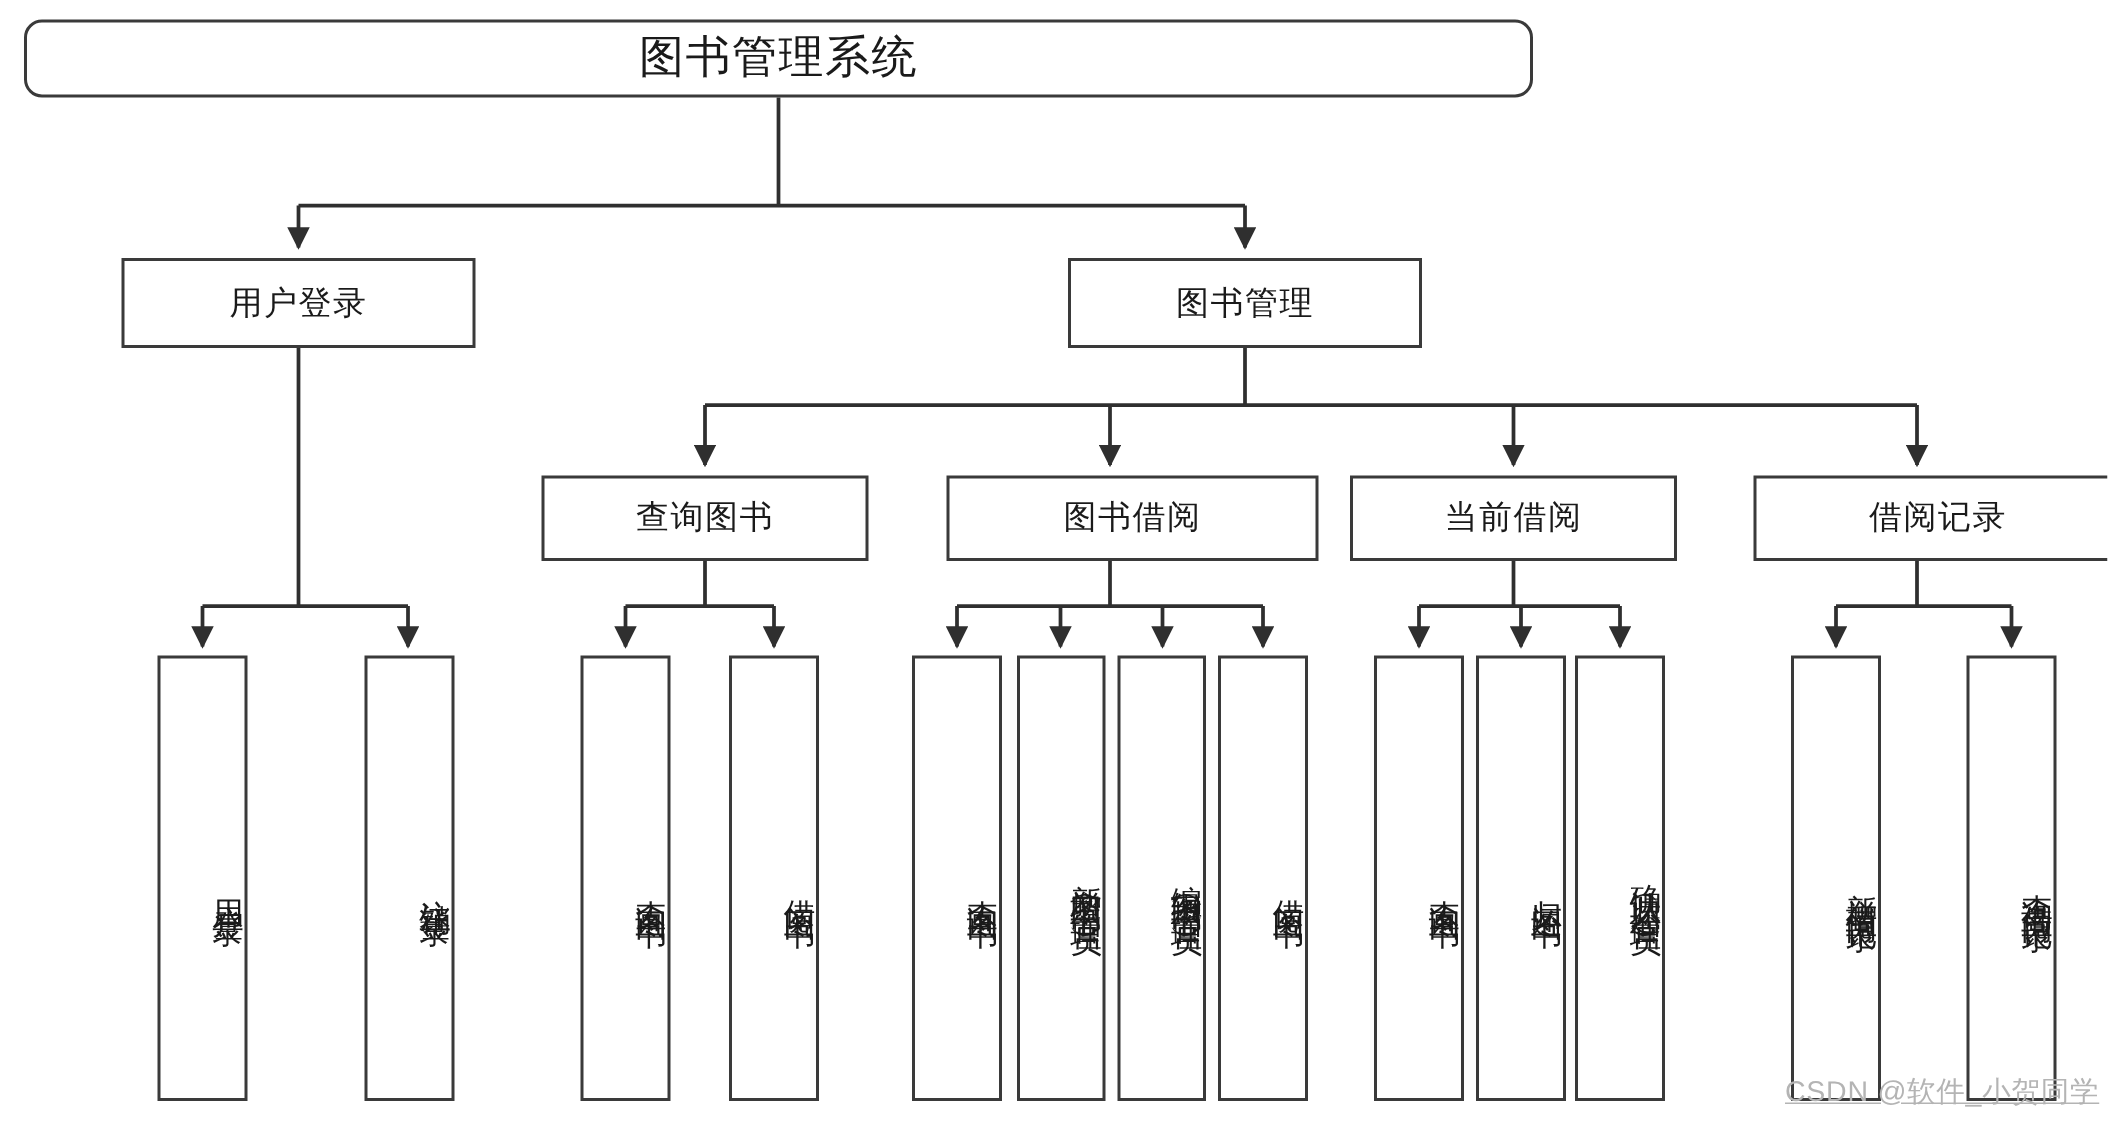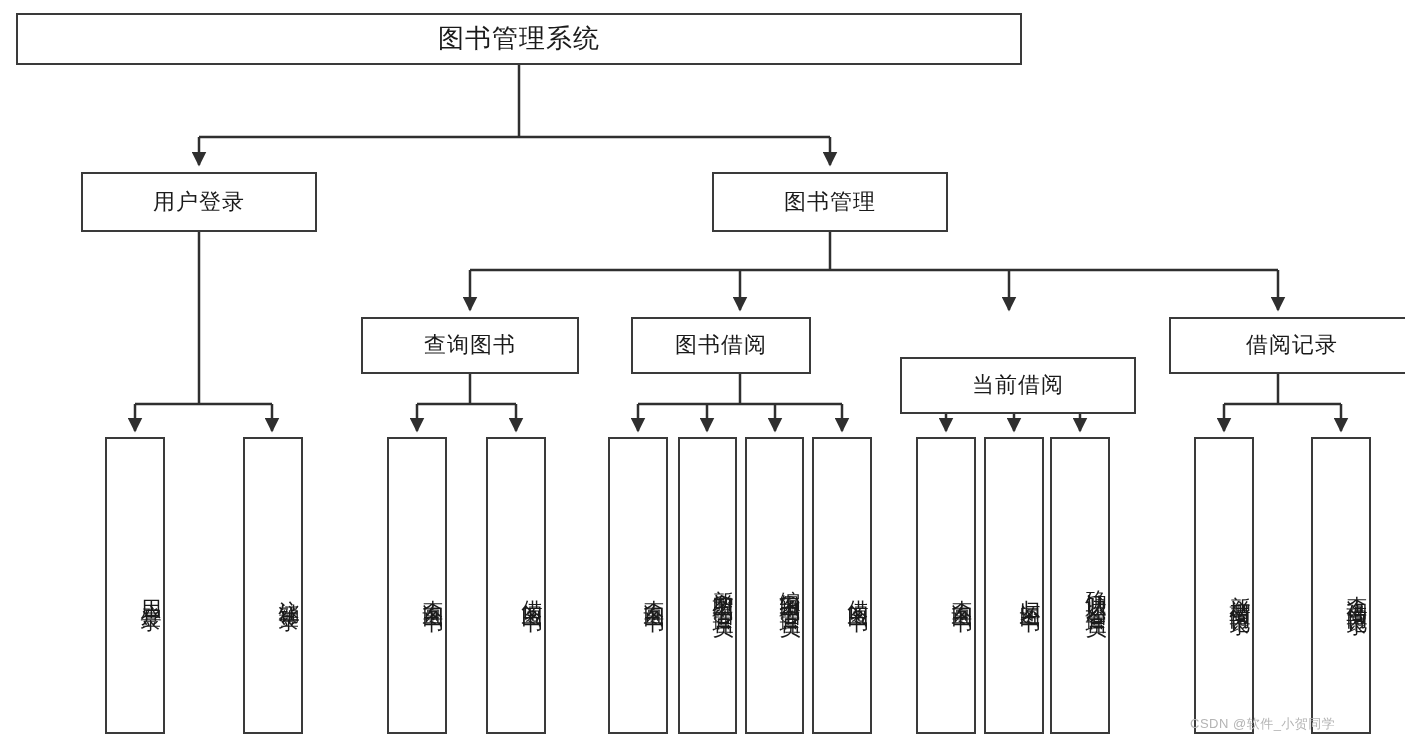--- a/index.html
+++ b/index.html
@@ -44,28 +44,30 @@
     writing-mode: vertical-rl;
     text-orientation: upright;
     font-size: 21px;
     letter-spacing: 4px;
     line-height: 1.15;
     padding-top: 10px;
     align-items: flex-start;
     justify-content: center;
   }
   .node.root {
-    font-size: 26px;
+    font-size: 30px;
+    border-radius: 12px;
   }
   .watermark {
     position: absolute;
     color: #b4b4b4;
-    font-size: 13px;
+    font-size: 19px;
     white-space: nowrap;
     letter-spacing: 0.5px;
+    text-decoration: underline;
   }
 </style>
 </head>
 <body>
 
 <div id="canvas">
 
   <svg id="edges" viewBox="0 0 1405 747" xmlns="http://www.w3.org/2000/svg">
     <defs>
       <marker id="arrow" viewBox="0 0 10 10" refX="9" refY="5" markerWidth="6" markerHeight="6" orient="auto-start-reverse">
@@ -115,22 +117,22 @@
       <path d="M 1341 404 L 1341 431" marker-end="url(#arrow)"></path>
     </g>
   </svg>
 
   <div class="node horiz root" style="left: 16px; top: 13px; width: 1006px; height: 52px;">图书管理系统</div>
 
   <div class="node horiz" style="left: 81px; top: 172px; width: 236px; height: 60px;">用户登录</div>
   <div class="node horiz" style="left: 712px; top: 172px; width: 236px; height: 60px; text-align: center;">图书管理</div>
 
   <div class="node horiz" style="left: 361px; top: 317px; width: 218px; height: 57px;">查询图书</div>
-  <div class="node horiz" style="left: 631px; top: 317px; width: 180px; height: 57px;">图书借阅</div>
-  <div class="node horiz" style="left: 900px; top: 317px; width: 236px; height: 57px; margin-top: 40px;">当前借阅</div>
+  <div class="node horiz" style="left: 631px; top: 317px; width: 248px; height: 57px;">图书借阅</div>
+  <div class="node horiz" style="left: 900px; top: 317px; width: 218px; height: 57px;">当前借阅</div>
   <div class="node horiz" style="left: 1169px; top: 317px; width: 246px; height: 57px;">借阅记录</div>
 
   <div class="node vert" style="left: 105px; top: 437px; width: 60px; height: 297px;">用户登录</div>
   <div class="node vert" style="left: 243px; top: 437px; width: 60px; height: 297px;">注销登录</div>
   <div class="node vert" style="left: 387px; top: 437px; width: 60px; height: 297px;">查询图书</div>
   <div class="node vert" style="left: 486px; top: 437px; width: 60px; height: 297px;">借阅图书</div>
   <div class="node vert" style="left: 608px; top: 437px; width: 60px; height: 297px;">查询图书</div>
   <div class="node vert" style="left: 678px; top: 437px; width: 59px; height: 297px;">新增图书（管理员）</div>
   <div class="node vert" style="left: 745px; top: 437px; width: 59px; height: 297px;">编辑图书（管理员）</div>
   <div class="node vert" style="left: 812px; top: 437px; width: 60px; height: 297px;">借阅图书</div>

